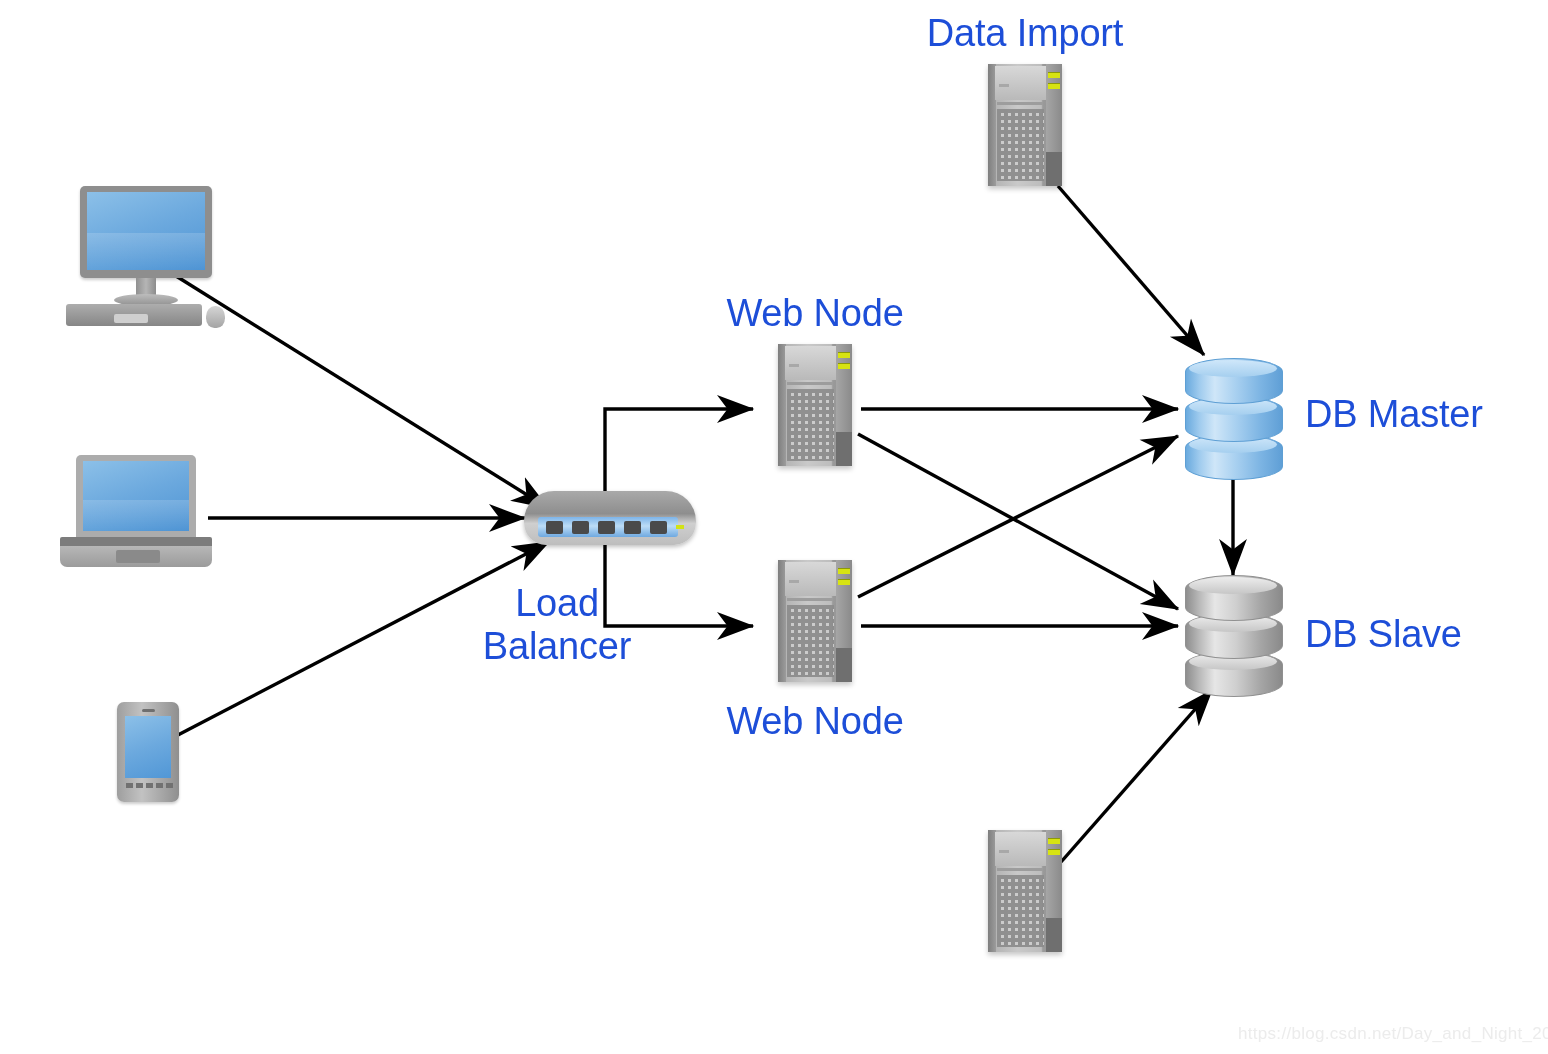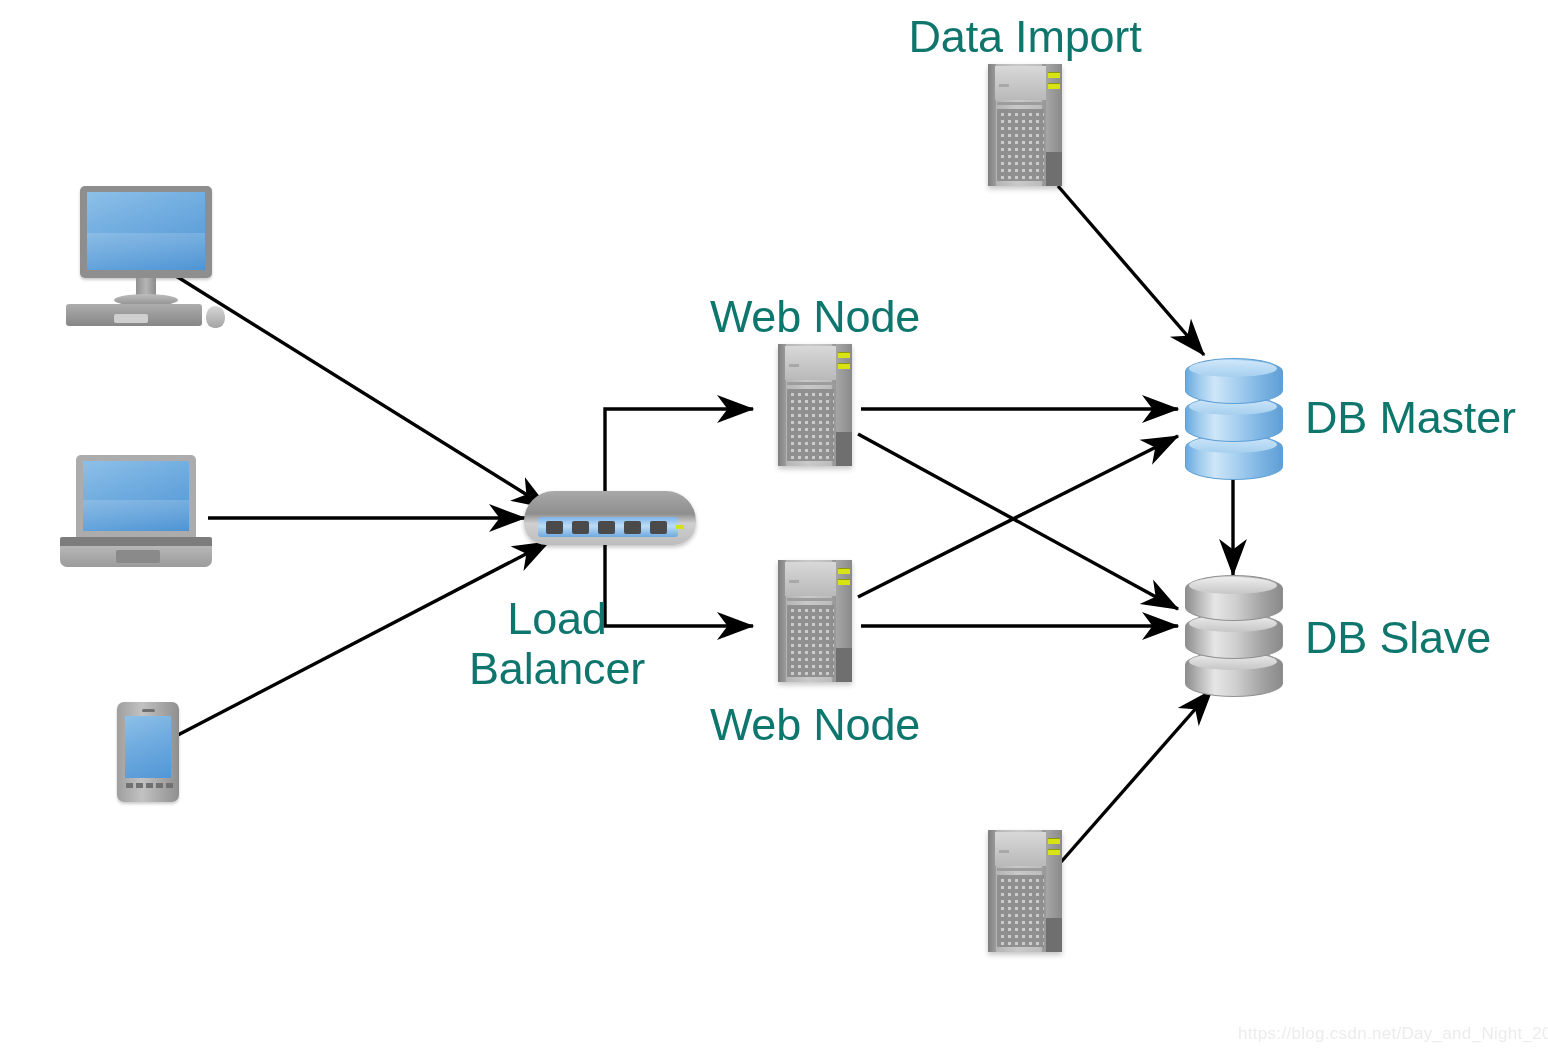--- a/index.html
+++ b/index.html
@@ -22,22 +22,22 @@
     left: 0;
     top: 0;
     width: 1548px;
     height: 1054px;
   }
   .node {
     position: absolute;
   }
   .node-label {
     position: absolute;
-    color: #0f766e;
-    font-size: 45px;
+    color: #1d4ed8;
+    font-size: 38px;
     line-height: 1.12;
     white-space: pre;
     text-align: center;
     letter-spacing: -0.2px;
   }
   .watermark {
     position: absolute;
     color: #ececec;
     font-size: 17px;
     white-space: nowrap;
@@ -377,21 +377,21 @@
       <div class="shell"></div>
       <div class="panel"></div>
       <div class="port" style="left:22px;"></div>
       <div class="port" style="left:48px;"></div>
       <div class="port" style="left:74px;"></div>
       <div class="port" style="left:100px;"></div>
       <div class="port" style="left:126px;"></div>
       <div class="lb-led"></div>
     </div>
   </div>
-  <div class="node-label" style="left:432px; top:594px; width:250px;">Load
+  <div class="node-label" style="left:432px; top:582px; width:250px;">Load
 Balancer</div>
 
   <div class="node-label" style="left:690px; top:292px; width:250px;">Web Node</div>
   <div class="node" style="left:772px; top:344px;">
     <div class="server">
       <div class="body"></div>
       <div class="left-edge"></div>
       <div class="top-bay"></div>
       <div class="smallmark"></div>
       <div class="bay-line"></div>

